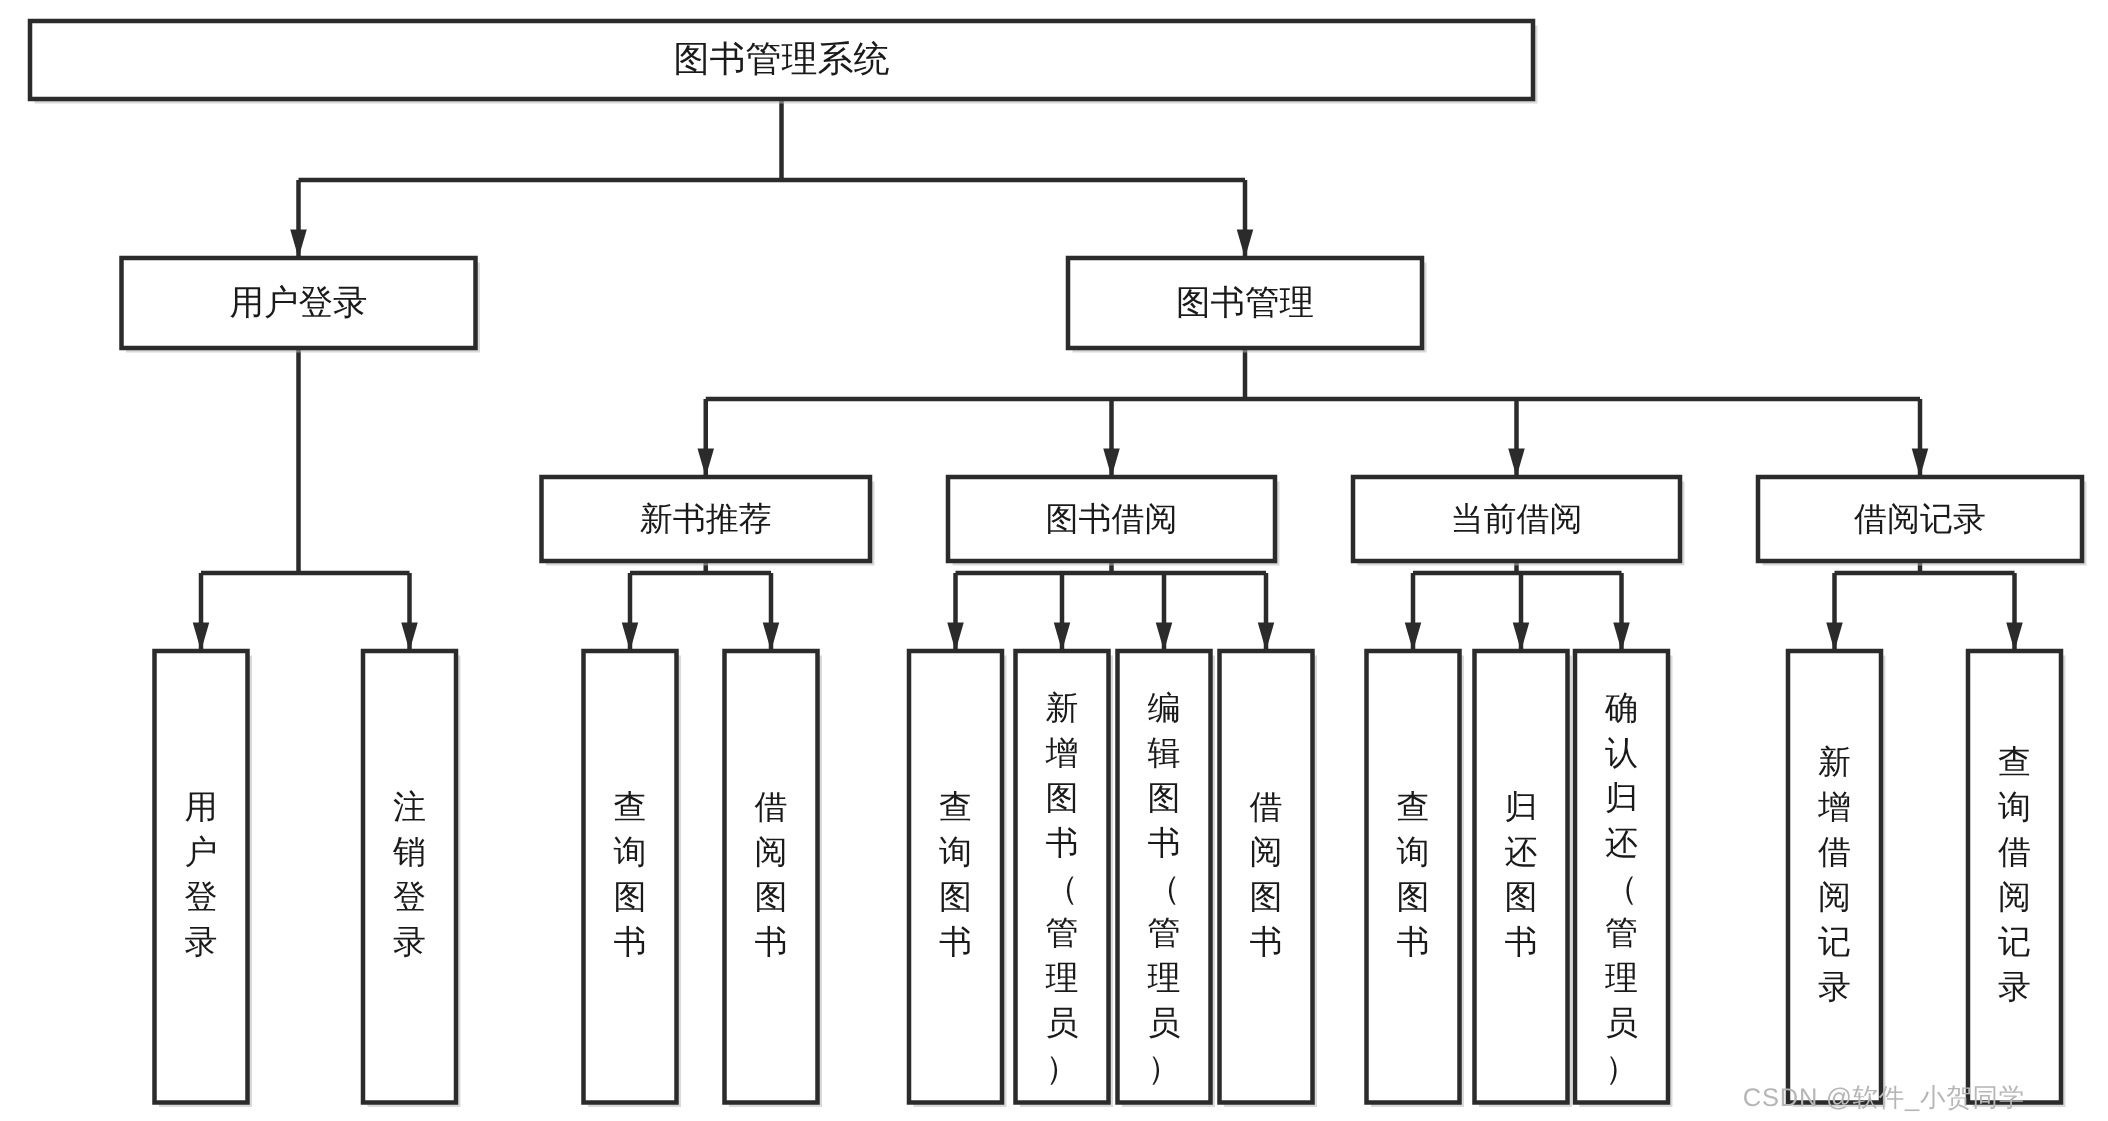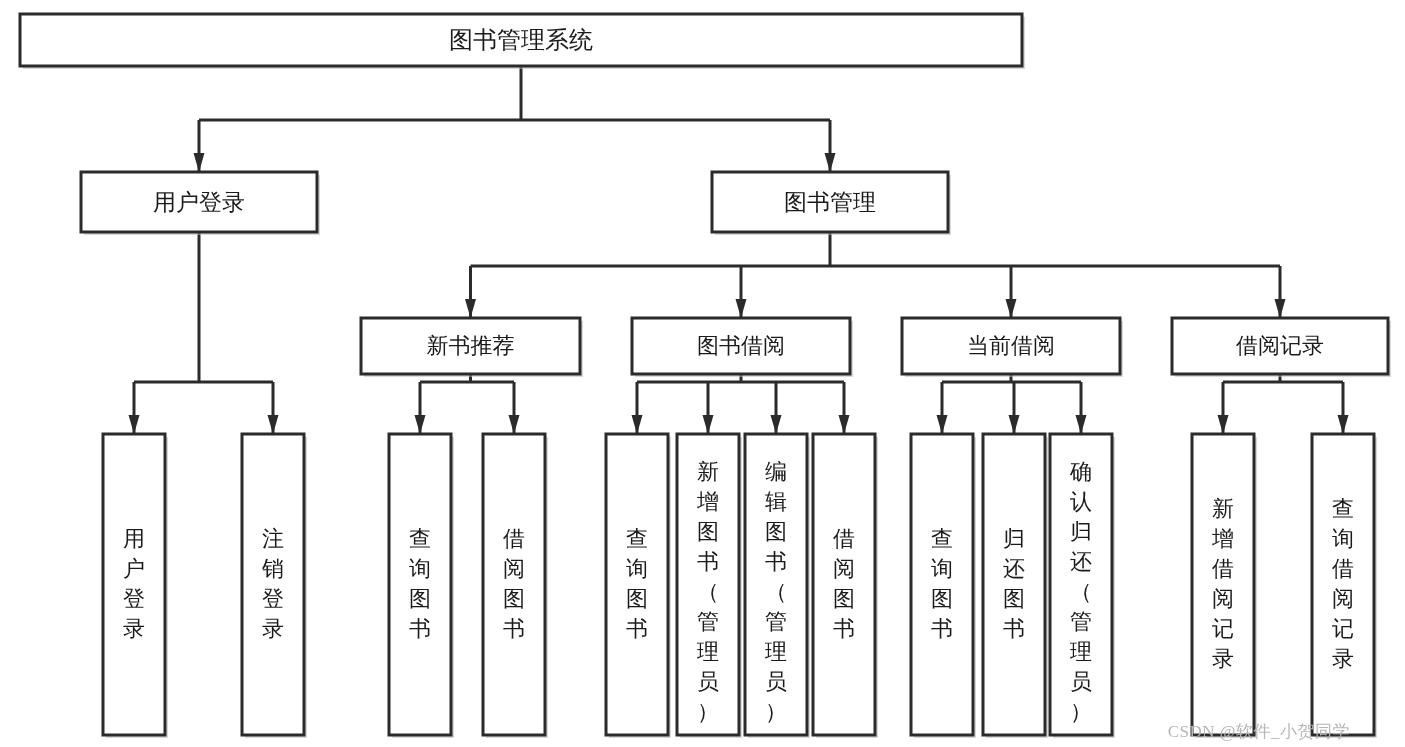--- a/index.html
+++ b/index.html
@@ -22,21 +22,21 @@
     dominant-baseline:middle;
   }
   .lvl0-label{font-size:24px;}
   .lvl1-label{font-size:23px;}
   .lvl2-label{font-size:22px;}
   .leaf-label{font-size:22px;}
 
   .watermark{
     position:absolute;
     right:8px;bottom:4px;
-    font-family:Liberation Serif, serif;
+    font-family:Liberation Sans, sans-serif;
     font-size:17px;
     color:#b6b6b6;
     letter-spacing:.5px;
     white-space:nowrap;
     user-select:none;
   }
 </style>
 </head>
 <body>
 

